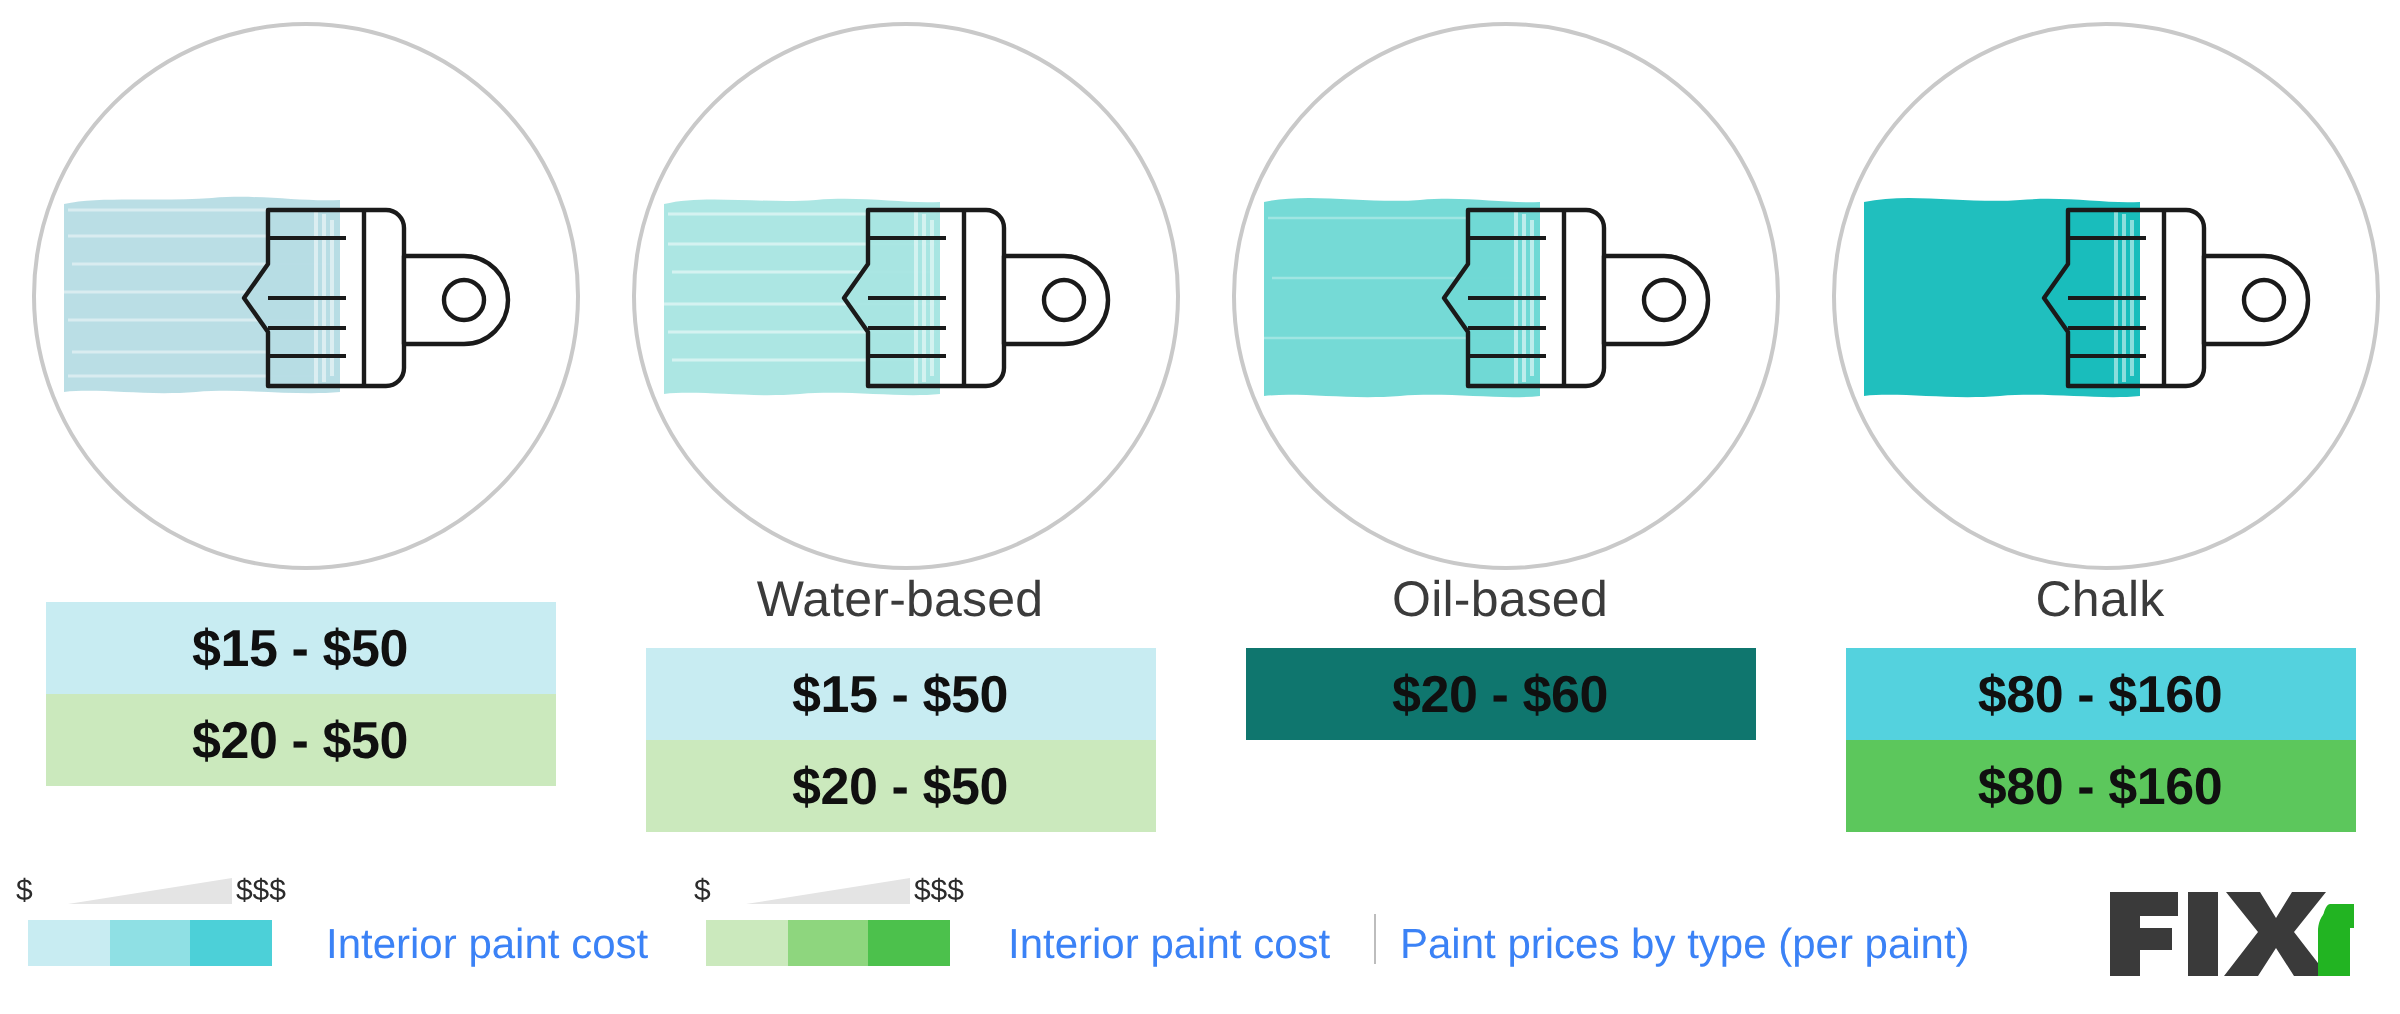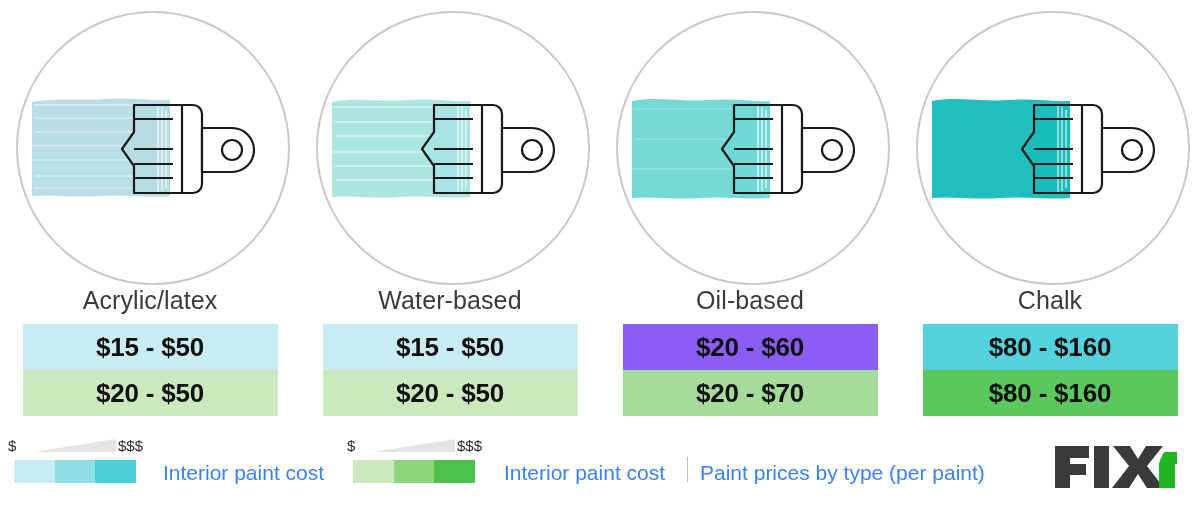--- a/index.html
+++ b/index.html
@@ -86,21 +86,20 @@
 
           <line x1="124" y1="113" x2="163" y2="113" stroke="#1a1a1a" stroke-width="2"></line>
           <line x1="124" y1="143" x2="163" y2="143" stroke="#1a1a1a" stroke-width="2"></line>
           <line x1="124" y1="158" x2="163" y2="158" stroke="#1a1a1a" stroke-width="2"></line>
           <line x1="124" y1="172" x2="163" y2="172" stroke="#1a1a1a" stroke-width="2"></line>
 
           <path d="M192,122 L222,122 a22,22 0 0 1 0,44 L192,166 Z" fill="#ffffff" stroke="#1a1a1a" stroke-width="2.2" stroke-linejoin="round"></path>
           <circle cx="222" cy="144" r="10" fill="#ffffff" stroke="#1a1a1a" stroke-width="2.2"></circle>
         </svg>
       </div>
-      <div class="type-label">Acrylic/latex</div>
       <div class="bars">
         <div class="bar blue" style="background:#c8ecf2">$15 - $50</div>
         <div class="bar green" style="background:#cbe9bd">$20 - $50</div>
       </div>
     </div>
 
     <div class="col">
       <div class="circle-wrap">
         <svg width="280" height="284" viewBox="0 0 280 284">
           <defs>
@@ -152,22 +151,21 @@
           <line x1="124" y1="113" x2="163" y2="113" stroke="#1a1a1a" stroke-width="2"></line>
           <line x1="124" y1="143" x2="163" y2="143" stroke="#1a1a1a" stroke-width="2"></line>
           <line x1="124" y1="158" x2="163" y2="158" stroke="#1a1a1a" stroke-width="2"></line>
           <line x1="124" y1="172" x2="163" y2="172" stroke="#1a1a1a" stroke-width="2"></line>
           <path d="M192,122 L222,122 a22,22 0 0 1 0,44 L192,166 Z" fill="#ffffff" stroke="#1a1a1a" stroke-width="2.2" stroke-linejoin="round"></path>
           <circle cx="222" cy="144" r="10" fill="#ffffff" stroke="#1a1a1a" stroke-width="2.2"></circle>
         </svg>
       </div>
       <div class="type-label">Oil-based</div>
       <div class="bars">
-        <div class="bar blue" style="background:#8b5cf6">$20 - $60</div>
-        <div class="bar green" style="background:#a6dc9b">$20 - $70</div>
+        <div class="bar blue" style="background:#0f766e">$20 - $60</div>
       </div>
     </div>
 
     <div class="col">
       <div class="circle-wrap">
         <svg width="280" height="284" viewBox="0 0 280 284">
           <defs>
               <clipPath id="c4">
                 <rect x="0" y="0" width="280" height="284"></rect>
               </clipPath>

